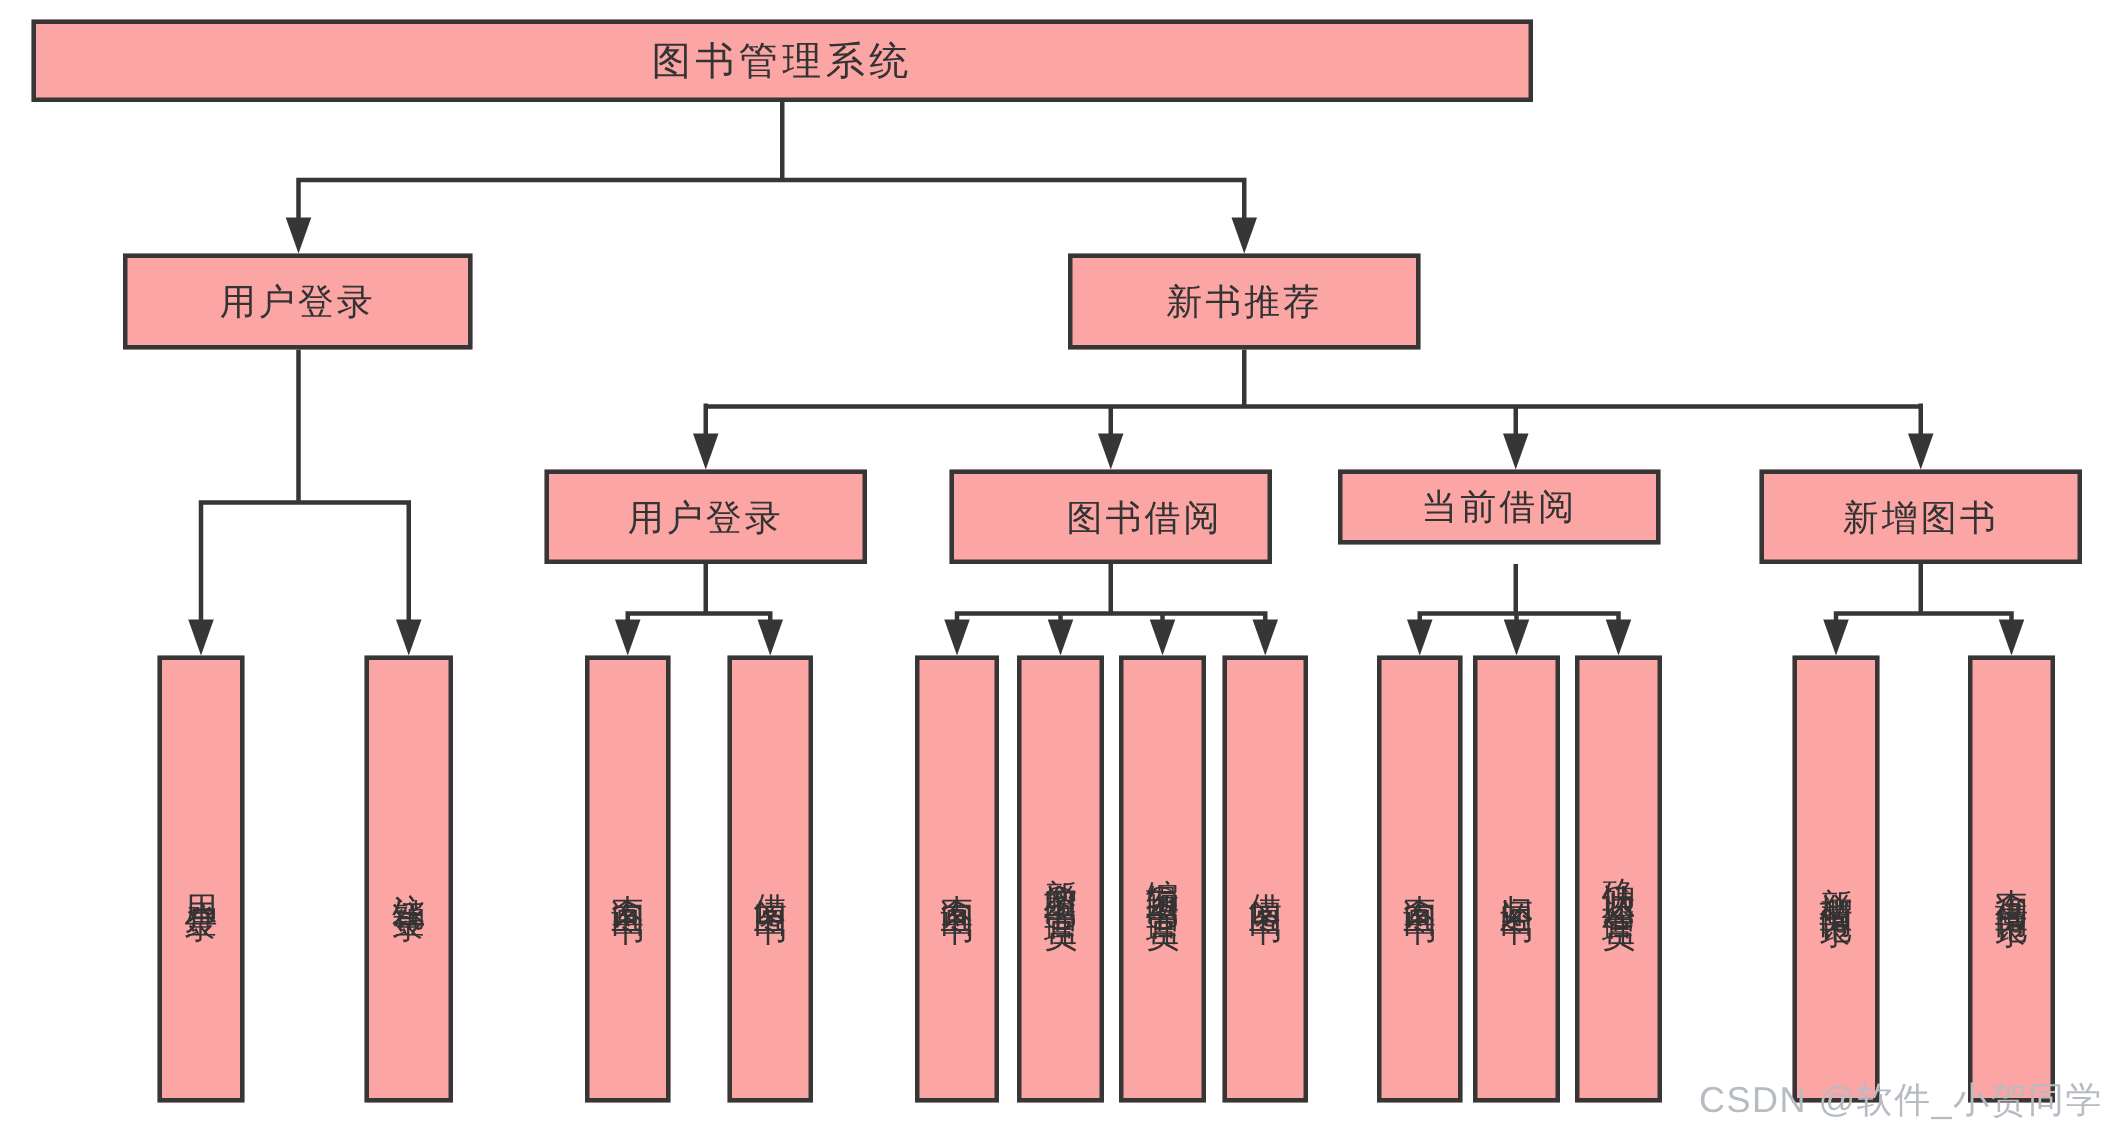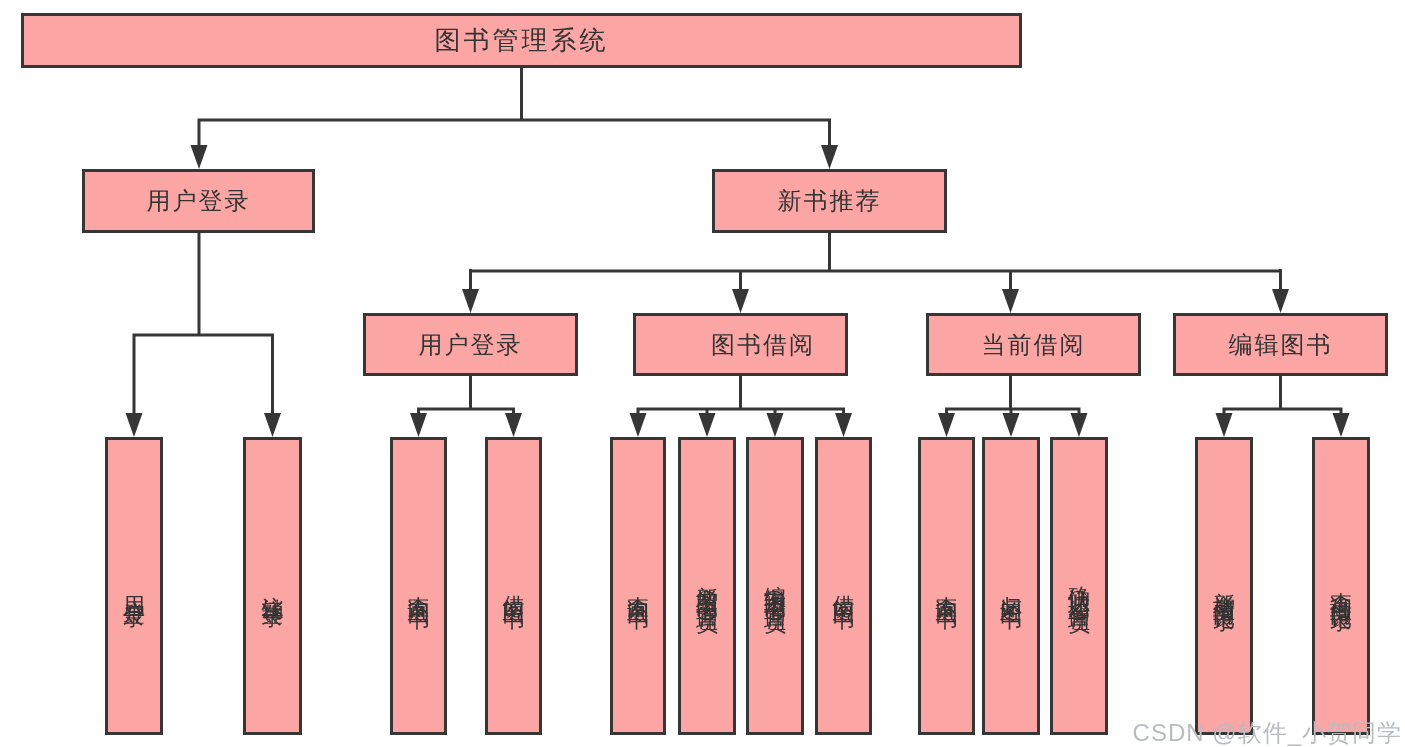--- a/index.html
+++ b/index.html
@@ -70,25 +70,25 @@
   <div class="node hnode" style="left:712px;top:169px;width:235px;height:64px;">
     <span>新书推荐</span>
   </div>
 
   <div class="node hnode" style="left:363px;top:313px;width:215px;height:63px;">
     <span>用户登录</span>
   </div>
   <div class="node hnode" style="left:633px;top:313px;width:215px;height:63px;padding-left:45px;">
     <span>图书借阅</span>
   </div>
-  <div class="node hnode" style="left:926px;top:313px;width:215px;height:63px;font-family:Liberation Mono, monospace;">
+  <div class="node hnode" style="left:892px;top:313px;width:215px;height:50px;font-family:Liberation Mono, monospace;">
     <span>当前借阅</span>
   </div>
   <div class="node hnode" style="left:1173px;top:313px;width:215px;height:63px;">
-    <span>编辑图书</span>
+    <span>新增图书</span>
   </div>
 
   <div class="node vnode" style="left:105px;top:437px;width:58px;height:298px;">
     <span>用户登录</span>
   </div>
   <div class="node vnode" style="left:243px;top:437px;width:59px;height:298px;">
     <span>注销登录</span>
   </div>
 
   <div class="node vnode" style="left:390px;top:437px;width:57px;height:298px;">

